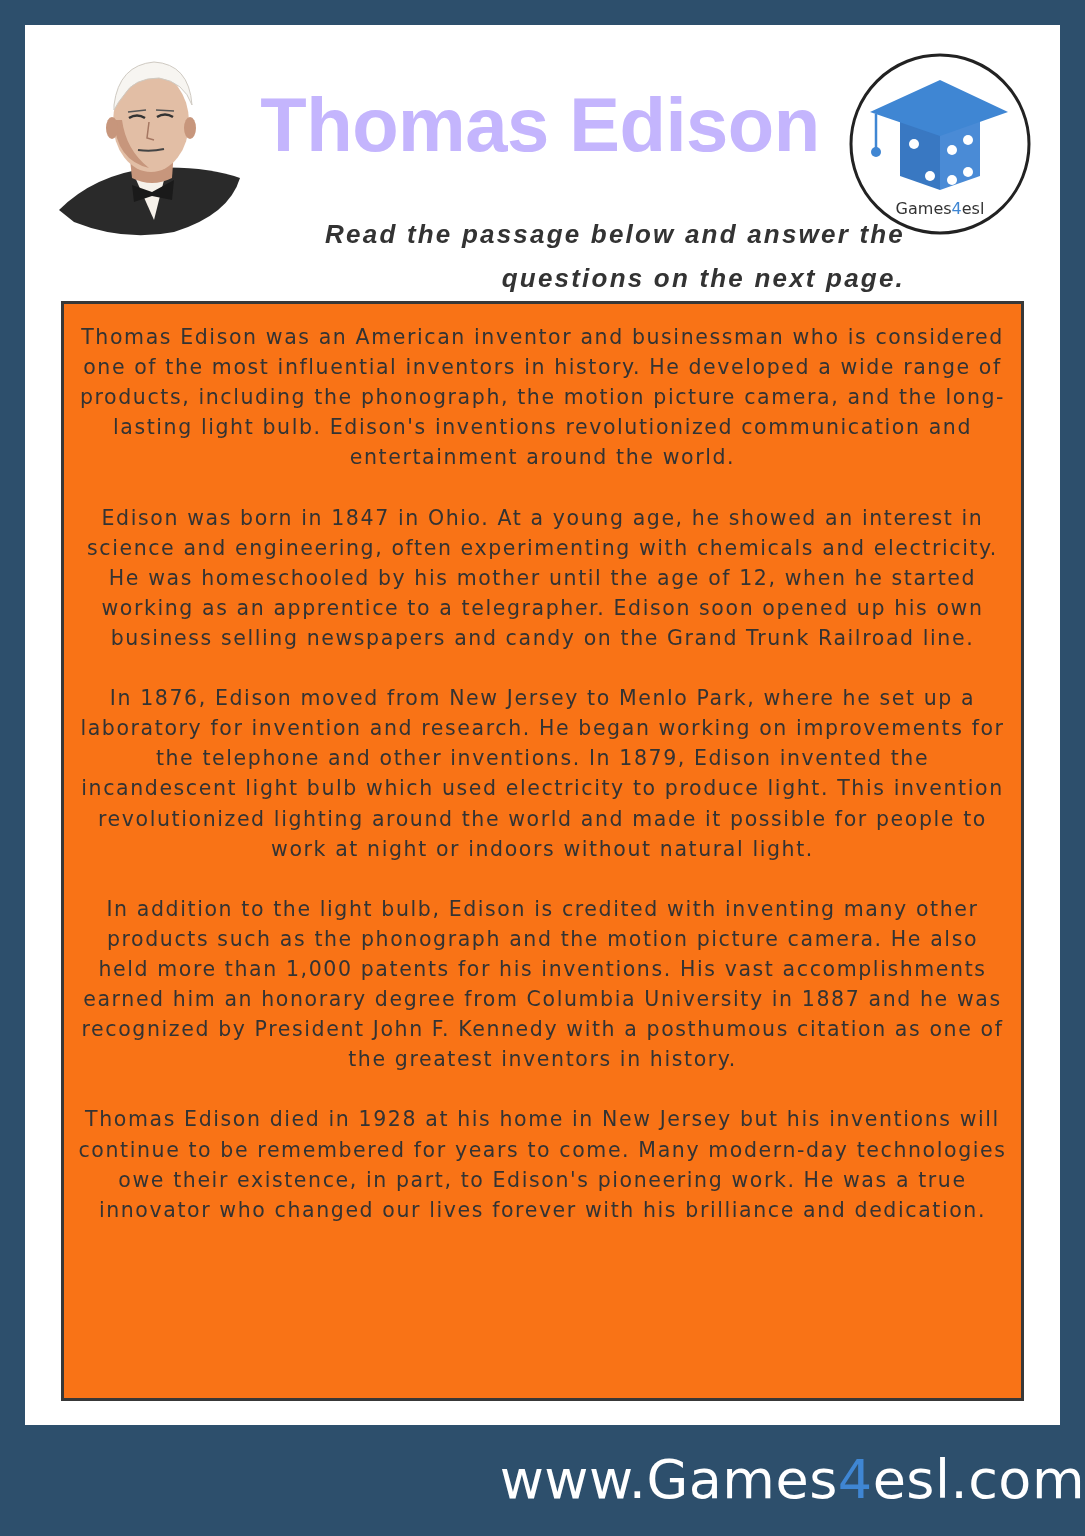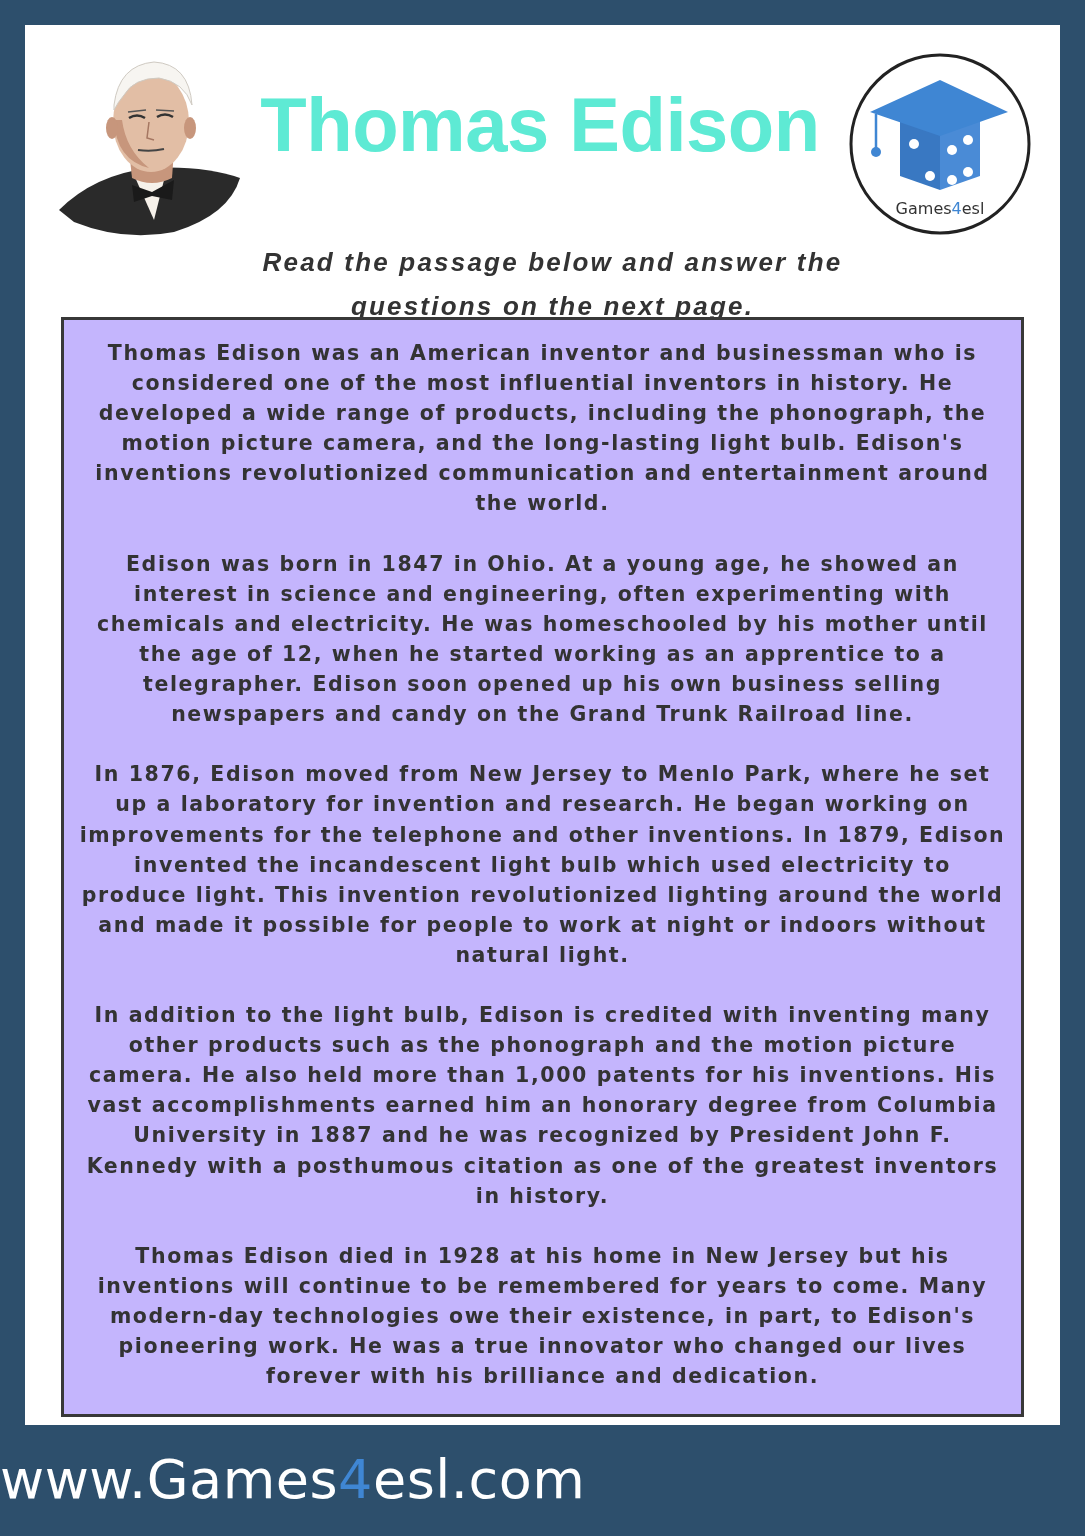--- a/index.html
+++ b/index.html
@@ -28,61 +28,59 @@
   }
   .title {
     position: absolute;
     left: 240px; top: 80px;
     width: 600px;
     text-align: center;
     font-family: "Liberation Sans", sans-serif;
     font-weight: bold;
     font-size: 76px;
     line-height: 90px;
-    color: #5eead4;
+    color: #c4b5fd;
     letter-spacing: -0.5px;
   }
   .subtitle {
     position: absolute;
     left: 200px; top: 212px;
     width: 705px;
-    text-align: center;
+    text-align: right;
     font-family: "Liberation Sans", sans-serif;
     font-weight: bold;
     font-style: italic;
     font-size: 26px;
     line-height: 44px;
     letter-spacing: 2.2px;
     color: #333333;
-    margin-top: 28px;
   }
   .passage-box {
     position: absolute;
-    left: 61px; top: 317px;
+    left: 61px; top: 301px;
     width: 957px; height: 1094px;
     border: 3px solid #383838;
-    background: #c4b5fd;
-    font-weight: bold;
+    background: #f97316;
   }
   .passage {
     position: absolute;
     left: 14px; right: 14px; top: 18px;
     text-align: center;
     font-family: "DejaVu Sans", sans-serif;
     font-size: 20.5px;
     line-height: 30.1px;
     letter-spacing: 1.6px;
     color: #333333;
   }
   .passage p { margin: 0 0 30.1px 0; }
   .footer {
     position: absolute;
     left: 0; top: 1445px;
     width: 1085px;
-    text-align: left;
+    text-align: right;
     font-family: "DejaVu Sans", sans-serif;
     font-size: 54px;
     line-height: 70px;
     color: #ffffff;
     letter-spacing: 0.5px;
   }
   .footer .accent { color: #3f86d3; }
 </style>
 </head>
 <body>

